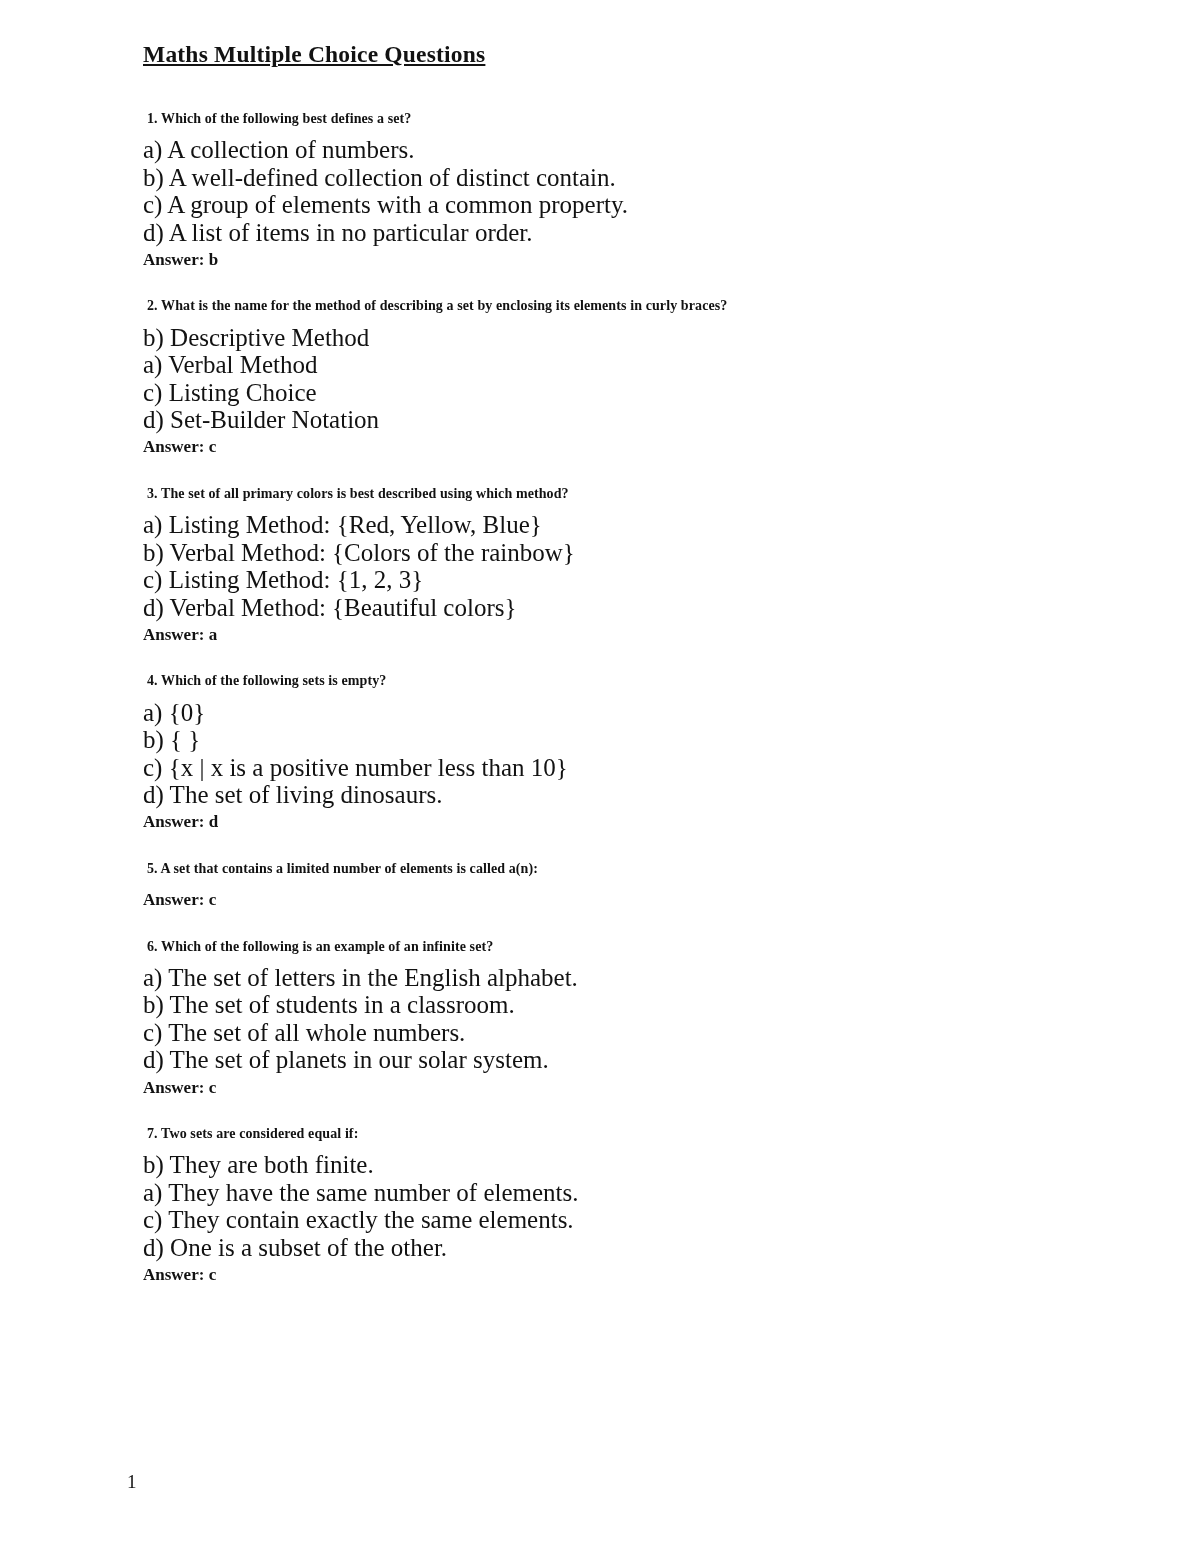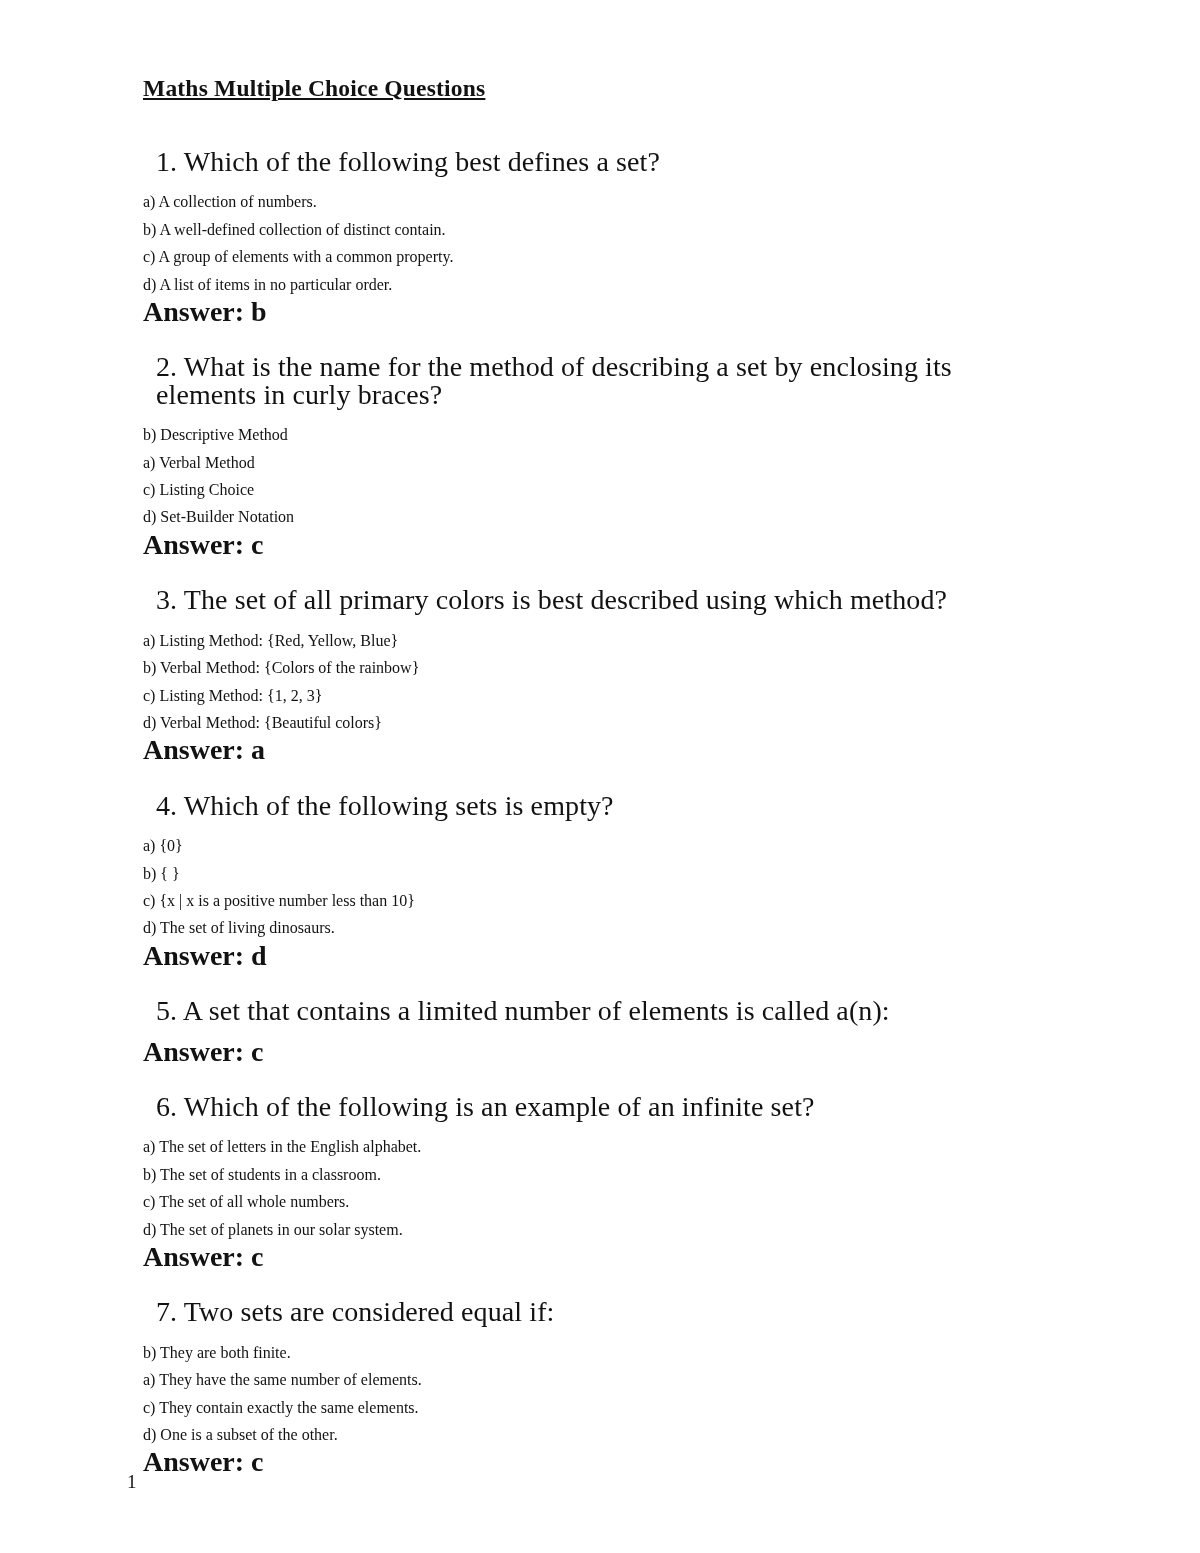--- a/index.html
+++ b/index.html
@@ -13,49 +13,49 @@
     overflow: hidden;
     font-family: "Liberation Serif", "DejaVu Serif", serif;
     color: #121212;
   }
   .page {
     position: relative;
     width: 1200px;
     height: 1553px;
     background: #ffffff;
     box-sizing: border-box;
-    padding: 74px 160px 0 143px;
+    padding: 40px 160px 0 143px;
   }
   .doc-title {
     font-size: 23.5px;
     font-weight: bold;
     text-decoration: underline;
     margin: 0 0 18px 0;
     line-height: 28px;
     letter-spacing: 0.2px;
   }
   .question {
     margin: 0 0 0 0;
     padding-top: 15px;
     max-width: 897px;
   }
   .question-heading {
-    font-size: 28px;
-    font-weight: normal;
-    margin: 13px;
+    font-size: 14px;
+    font-weight: bold;
+    margin: 4px;
     line-height: 27.4px;
     letter-spacing: 0.1px;
   }
   .option-line {
-    font-size: 16px;
+    font-size: 25px;
     margin: 0;
     line-height: 27.4px;
   }
   .answer-line {
-    font-size: 28px;
+    font-size: 17px;
     font-weight: bold;
     margin: 0;
     line-height: 27.4px;
   }
   .page-number {
     position: absolute;
     left: 127px;
     top: 1470px;
     font-size: 19px;
     line-height: 24px;

